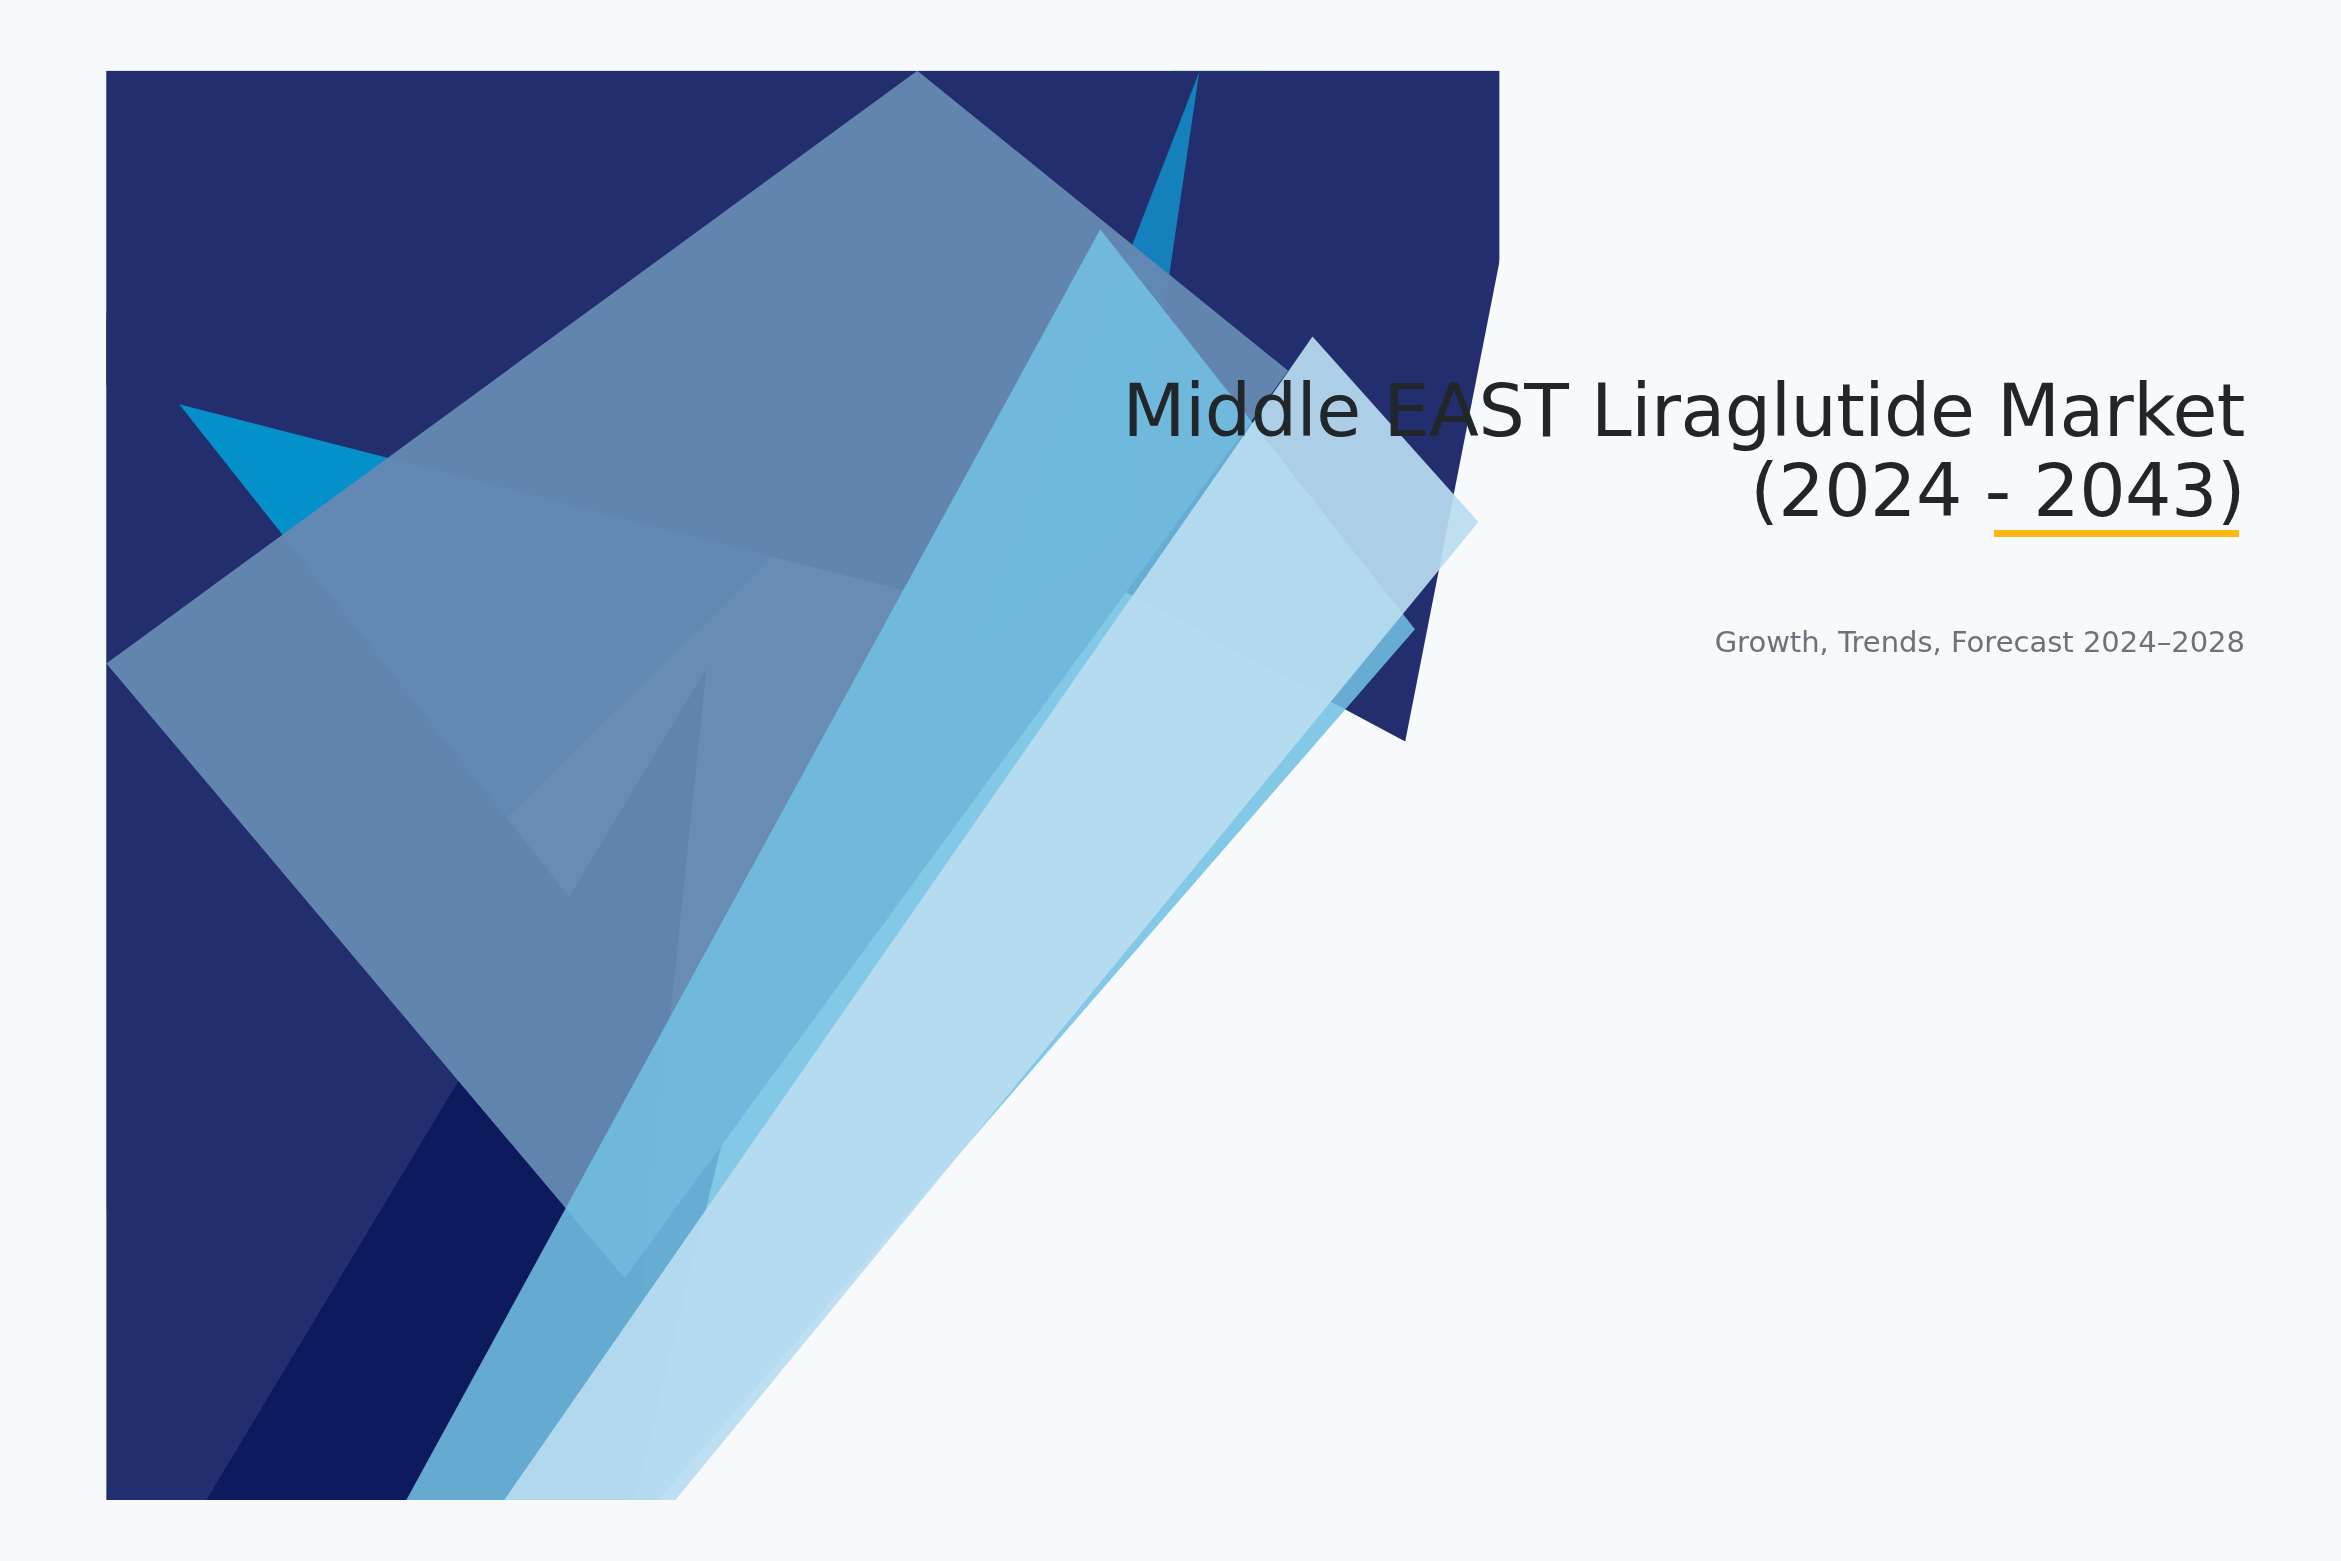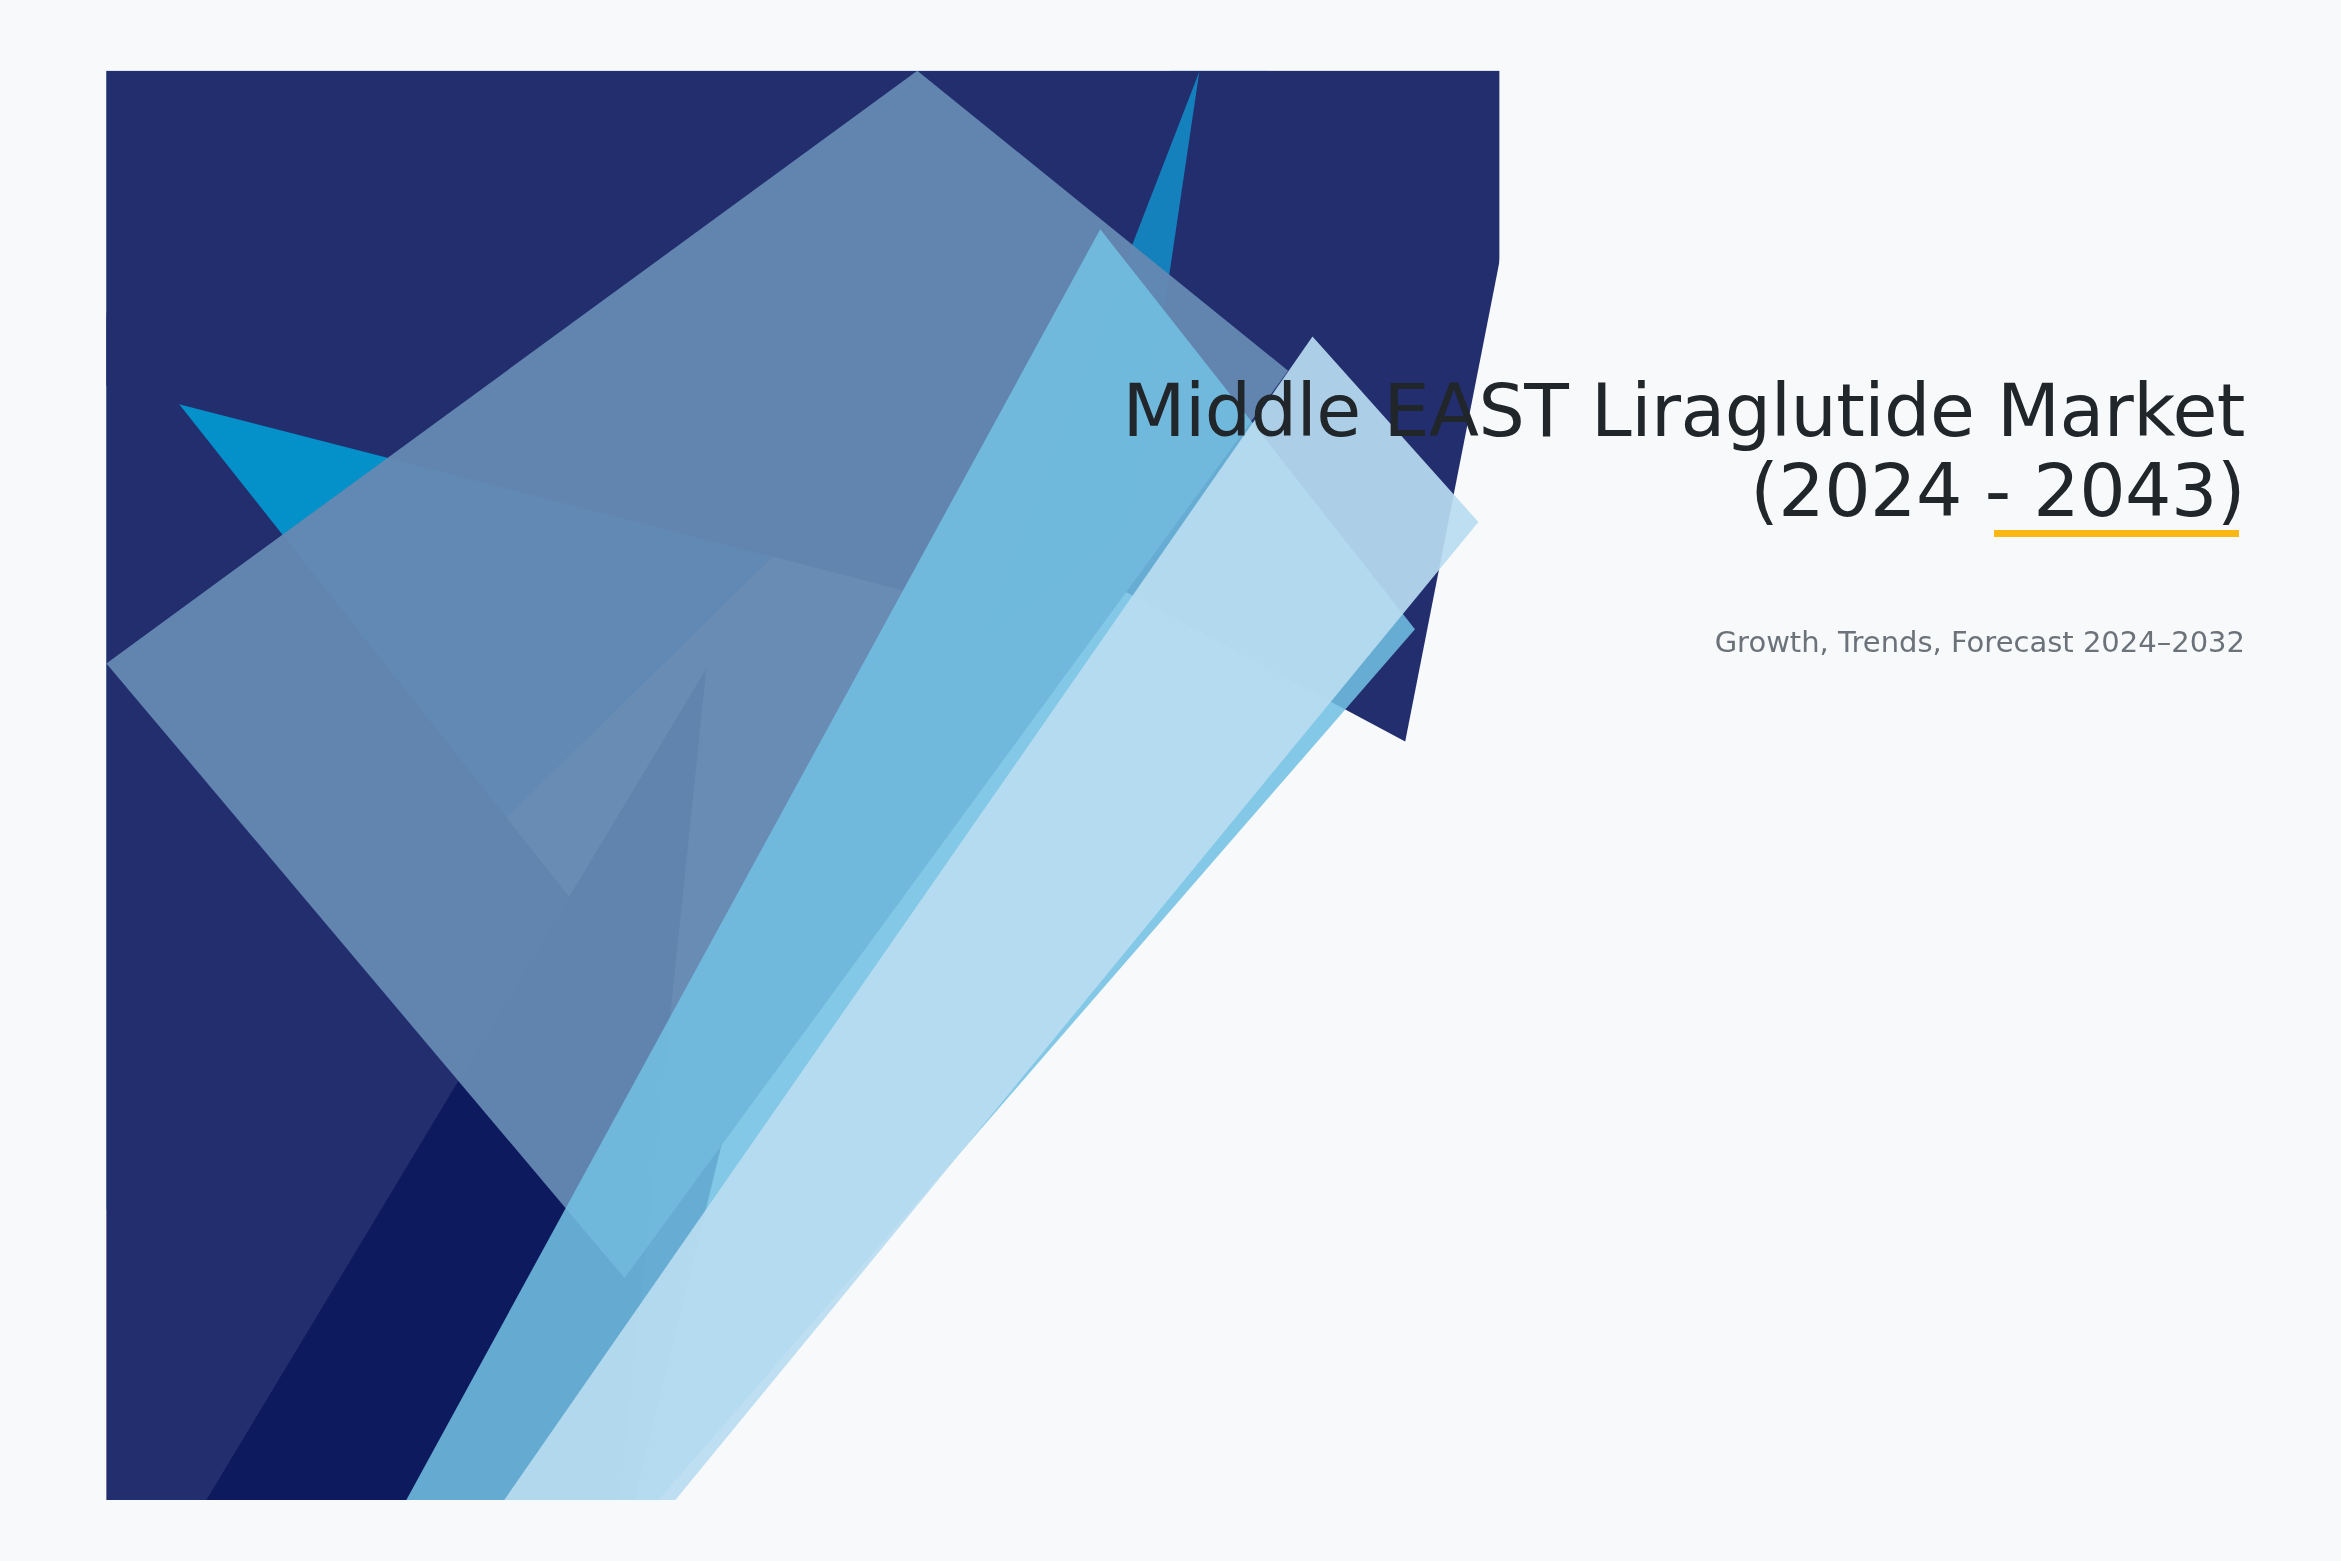--- a/index.html
+++ b/index.html
@@ -93,19 +93,19 @@
       <polygon fill="#6488b2" fill-opacity="0.97" points="218,1360 1880,145 2640,760 1280,2620"></polygon>
 
       <polygon fill="#72c0e2" fill-opacity="0.87" points="2255,470 2900,1290 1345,3080 830,3080"></polygon>
 
       <polygon fill="#b8dcf0" fill-opacity="0.92" points="2690,690 3030,1070 1380,3080 1030,3080"></polygon>
     </g>
   </svg>
 
   <div id="text-block">
     <h1 id="title" style="color: rgb(33, 38, 43);"><span>Middle EAST Liraglutide Market</span><br><span>(2024 - 2043)</span></h1>
-    <p id="subtitle" style="color: rgb(107, 114, 122);"><br><span>Growth, Trends, Forecast 2024–2032</span></p>
+    <p id="subtitle" style="color: rgb(107, 114, 122);"><br><span>Growth, Trends, Forecast 2024–2028</span></p>
   </div>
 
   <div id="title-underline" style="background: rgb(251, 184, 19);"></div>
 
 </div>
 
 
 </body></html>

